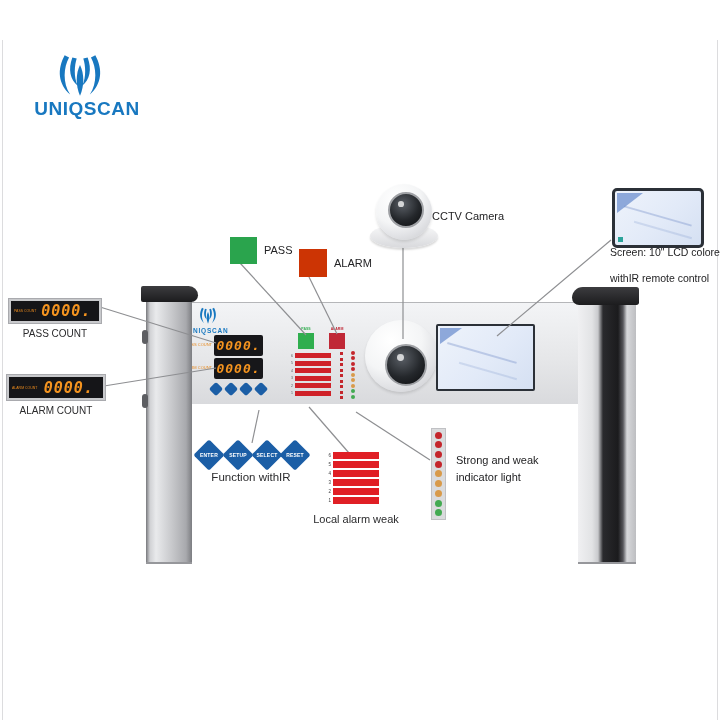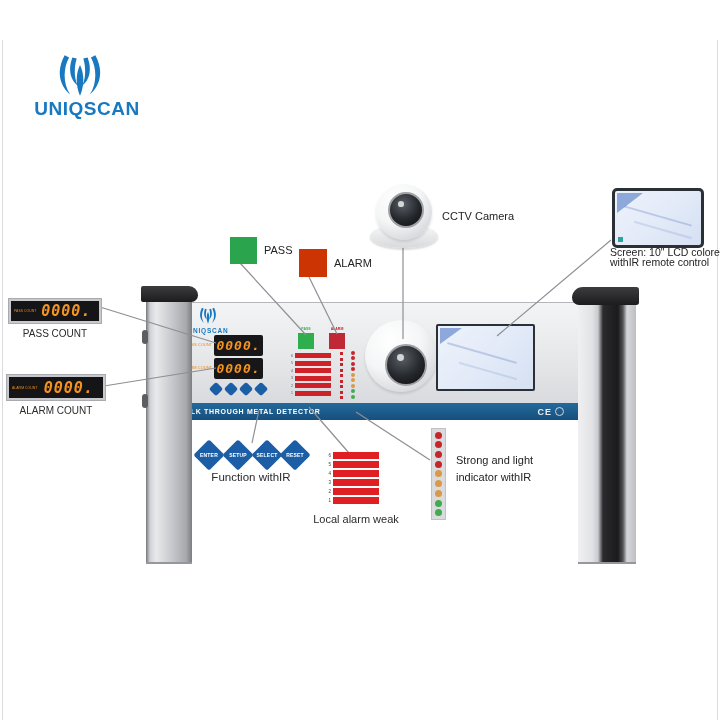--- a/index.html
+++ b/index.html
@@ -199,27 +199,20 @@
       </div>
     </div>
 
     <div class="lcd" style="left:272px;top:21px;width:95px;height:63px;">
       <span class="tri"></span>
       <span class="streak" style="left:8px;top:26px;width:72px;"></span>
       <span class="streak" style="left:20px;top:44px;width:60px;opacity:.6;"></span>
     </div>
   </div>
 
-  <div class="strip">
-    <div class="strip-title">WALK THROUGH METAL DETECTOR</div>
-    <div class="ce-wrap">
-      <span class="ce-text">CE</span>
-      <span class="ce-circle"></span>
-    </div>
-  </div>
 
   <div class="post post-left"></div>
   <div class="post post-right"></div>
   <div class="cap cap-left"></div>
   <div class="cap cap-right"></div>
   <div class="hinge" style="top:290px;"></div>
   <div class="hinge" style="top:354px;"></div>
 
   <svg class="lines" width="720" height="720">
     <g stroke="#8e8f92" stroke-width="1.2" fill="none">
@@ -243,30 +236,30 @@
 
   <div class="abs z7" style="left:365px;top:144px;width:78px;height:64px;">
     <div class="abs" style="left:5px;top:40px;width:68px;height:24px;border-radius:50%;
          background:linear-gradient(180deg,#fafafb,#d8d9dc);box-shadow:0 2px 2px rgba(0,0,0,.15);"></div>
     <div class="dome" style="left:11px;top:0;width:56px;height:56px;">
       <div class="lens" style="left:12px;top:8px;width:32px;height:32px;">
         <span class="lens-hl"></span>
       </div>
     </div>
   </div>
-  <div class="co-label z7" style="left:442px;top:170px;text-align:center;">CCTV Camera</div>
+  <div class="co-label z7" style="left:432px;top:170px;text-align:center;">CCTV Camera</div>
 
   <div class="lcd z7" style="left:612px;top:148px;width:86px;height:54px;border-width:3px;border-radius:5px;">
     <span class="tri" style="border-top-width:20px;border-right-width:26px;"></span>
     <span class="streak" style="left:8px;top:24px;width:70px;"></span>
     <span class="streak" style="left:18px;top:38px;width:60px;opacity:.6;"></span>
     <span class="abs" style="left:3px;bottom:3px;width:5px;height:5px;background:#2ba39a;"></span>
   </div>
   <div class="co-label z7" style="left:610px;top:206px;font-size:10.5px;">Screen: 10" LCD colored</div>
-  <div class="co-label z7" style="left:610px;top:216px;font-size:10.5px;">withIR remote control</div>
+  <div class="co-label z7" style="left:610px;top:232px;font-size:10.5px;">withIR remote control</div>
 
   <div class="inset z7" style="left:8px;top:258px;width:94px;height:26px;">
     <div class="inset-screen">
       <span class="inset-tag">PASS COUNT</span>
       <span class="inset-digits">0000.</span>
     </div>
   </div>
   <div class="caption z7" style="left:2px;top:288px;width:106px;">PASS COUNT</div>
 
   <div class="inset z7" style="left:6px;top:334px;width:100px;height:27px;">
@@ -327,15 +320,15 @@
     <span class="sw-dot c-red"></span>
     <span class="sw-dot c-red"></span>
     <span class="sw-dot c-red"></span>
     <span class="sw-dot c-red"></span>
     <span class="sw-dot c-org"></span>
     <span class="sw-dot c-org"></span>
     <span class="sw-dot c-org"></span>
     <span class="sw-dot c-grn"></span>
     <span class="sw-dot c-grn"></span>
   </div>
-  <div class="co-label z7" style="left:456px;top:414px;">Strong and light</div>
-  <div class="co-label z7" style="left:456px;top:431px;">indicator withIR</div>
+  <div class="co-label z7" style="left:456px;top:414px;">Strong and weak</div>
+  <div class="co-label z7" style="left:456px;top:431px;">indicator light</div>
 </div>
 
 </body></html>

